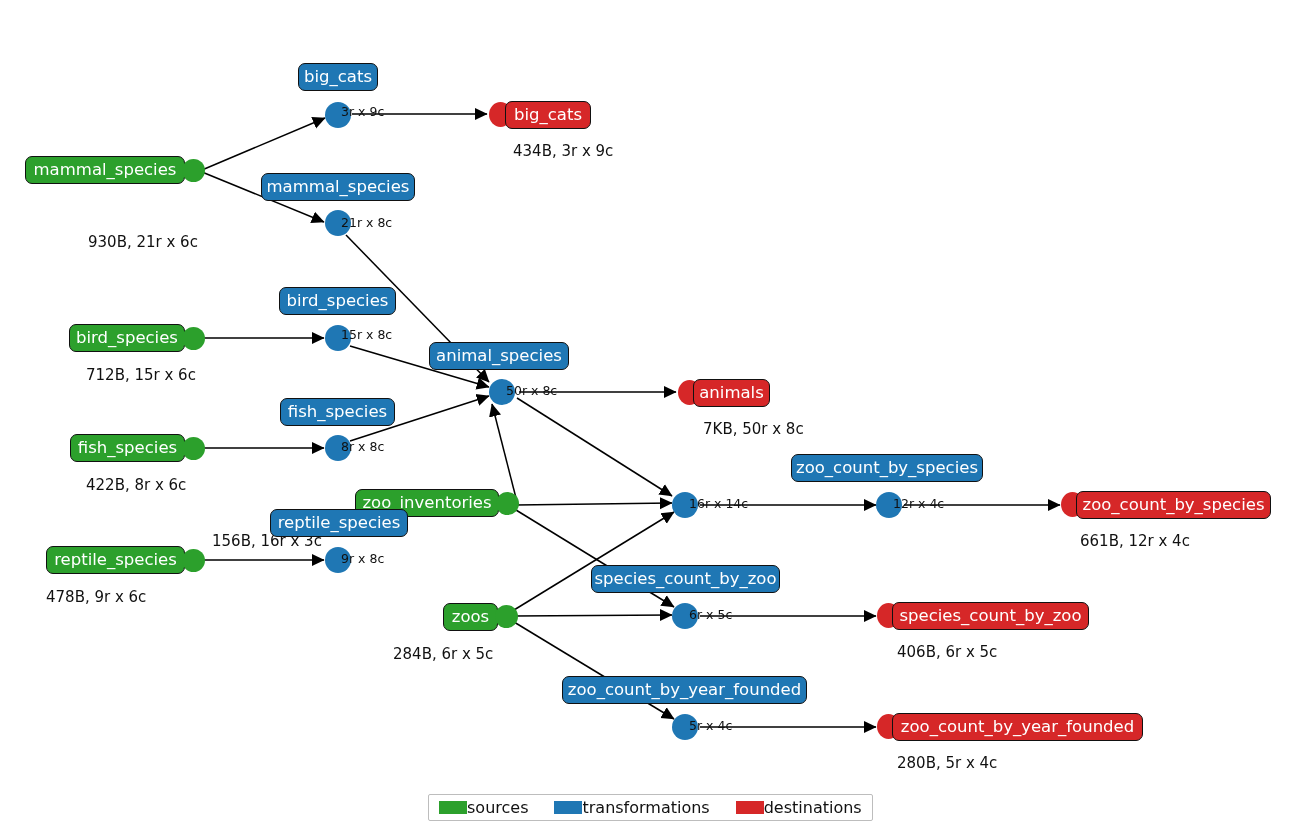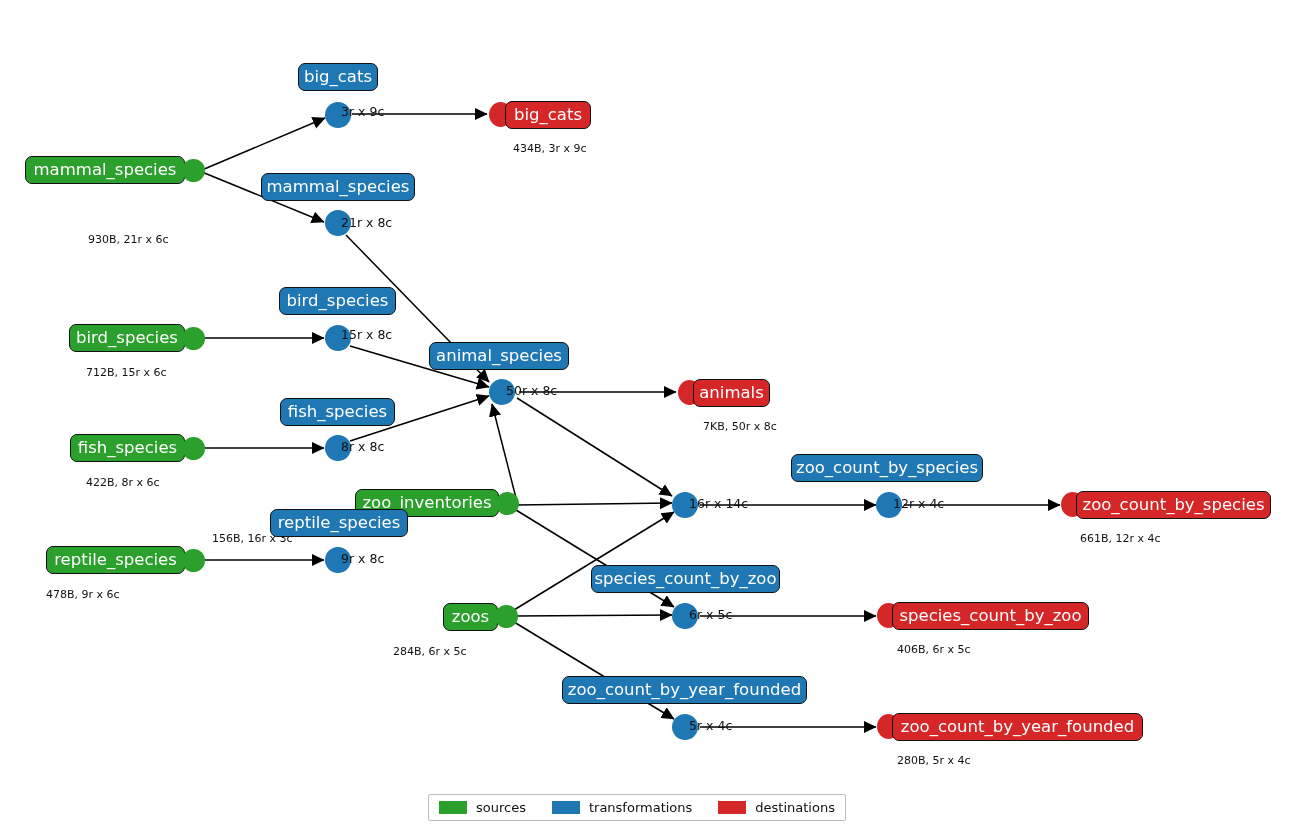--- a/index.html
+++ b/index.html
@@ -18,33 +18,33 @@
   .pill.xf {background:#1f77b4;}
   .pill.dst{background:#d62728;}
 
   
   .dot{position:absolute;border-radius:50%;}
   .dot.src{background:#2ca02c;width:23px;height:23px;}
   .dot.xf {background:#1f77b4;width:26px;height:26px;}
   .dot.dst{background:#d62728;width:23px;height:25px;}
 
   
-  .meta{position:absolute;font-size:11px;color:#111;white-space:nowrap;}
+  .meta{position:absolute;font-size:15px;color:#111;white-space:nowrap;}
   .dim{position:absolute;font-size:12.5px;color:#111;white-space:nowrap;}
 
   
   #legend{position:absolute;left:428px;top:794px;height:27px;
           box-sizing:border-box;border:1px solid #bdbdbd;border-radius:2px;
           background:#fff;display:flex;align-items:center;padding:0 10px;gap:0;}
   .lg-item{display:flex;align-items:center;}
   .lg-sw{width:28px;height:13px;display:inline-block;}
   .lg-sw.sources{background:#2ca02c;}
   .lg-sw.transformations{background:#1f77b4;}
   .lg-sw.destinations{background:#d62728;}
-  .lg-tx{font-size:13px;color:#111;margin-left:9px;margin-right:26px;}
+  .lg-tx{font-size:16px;color:#111;margin-right:26px;}
   .lg-item:last-child .lg-tx{margin-right:0;}
 </style>
 </head>
 <body>
 
 <div id="stage">
 
   <svg id="edges" viewBox="0 0 1306 838">
     <defs>
       <marker id="ah" markerWidth="9" markerHeight="9" refX="8.2" refY="4.5" orient="auto" markerUnits="strokeWidth">

